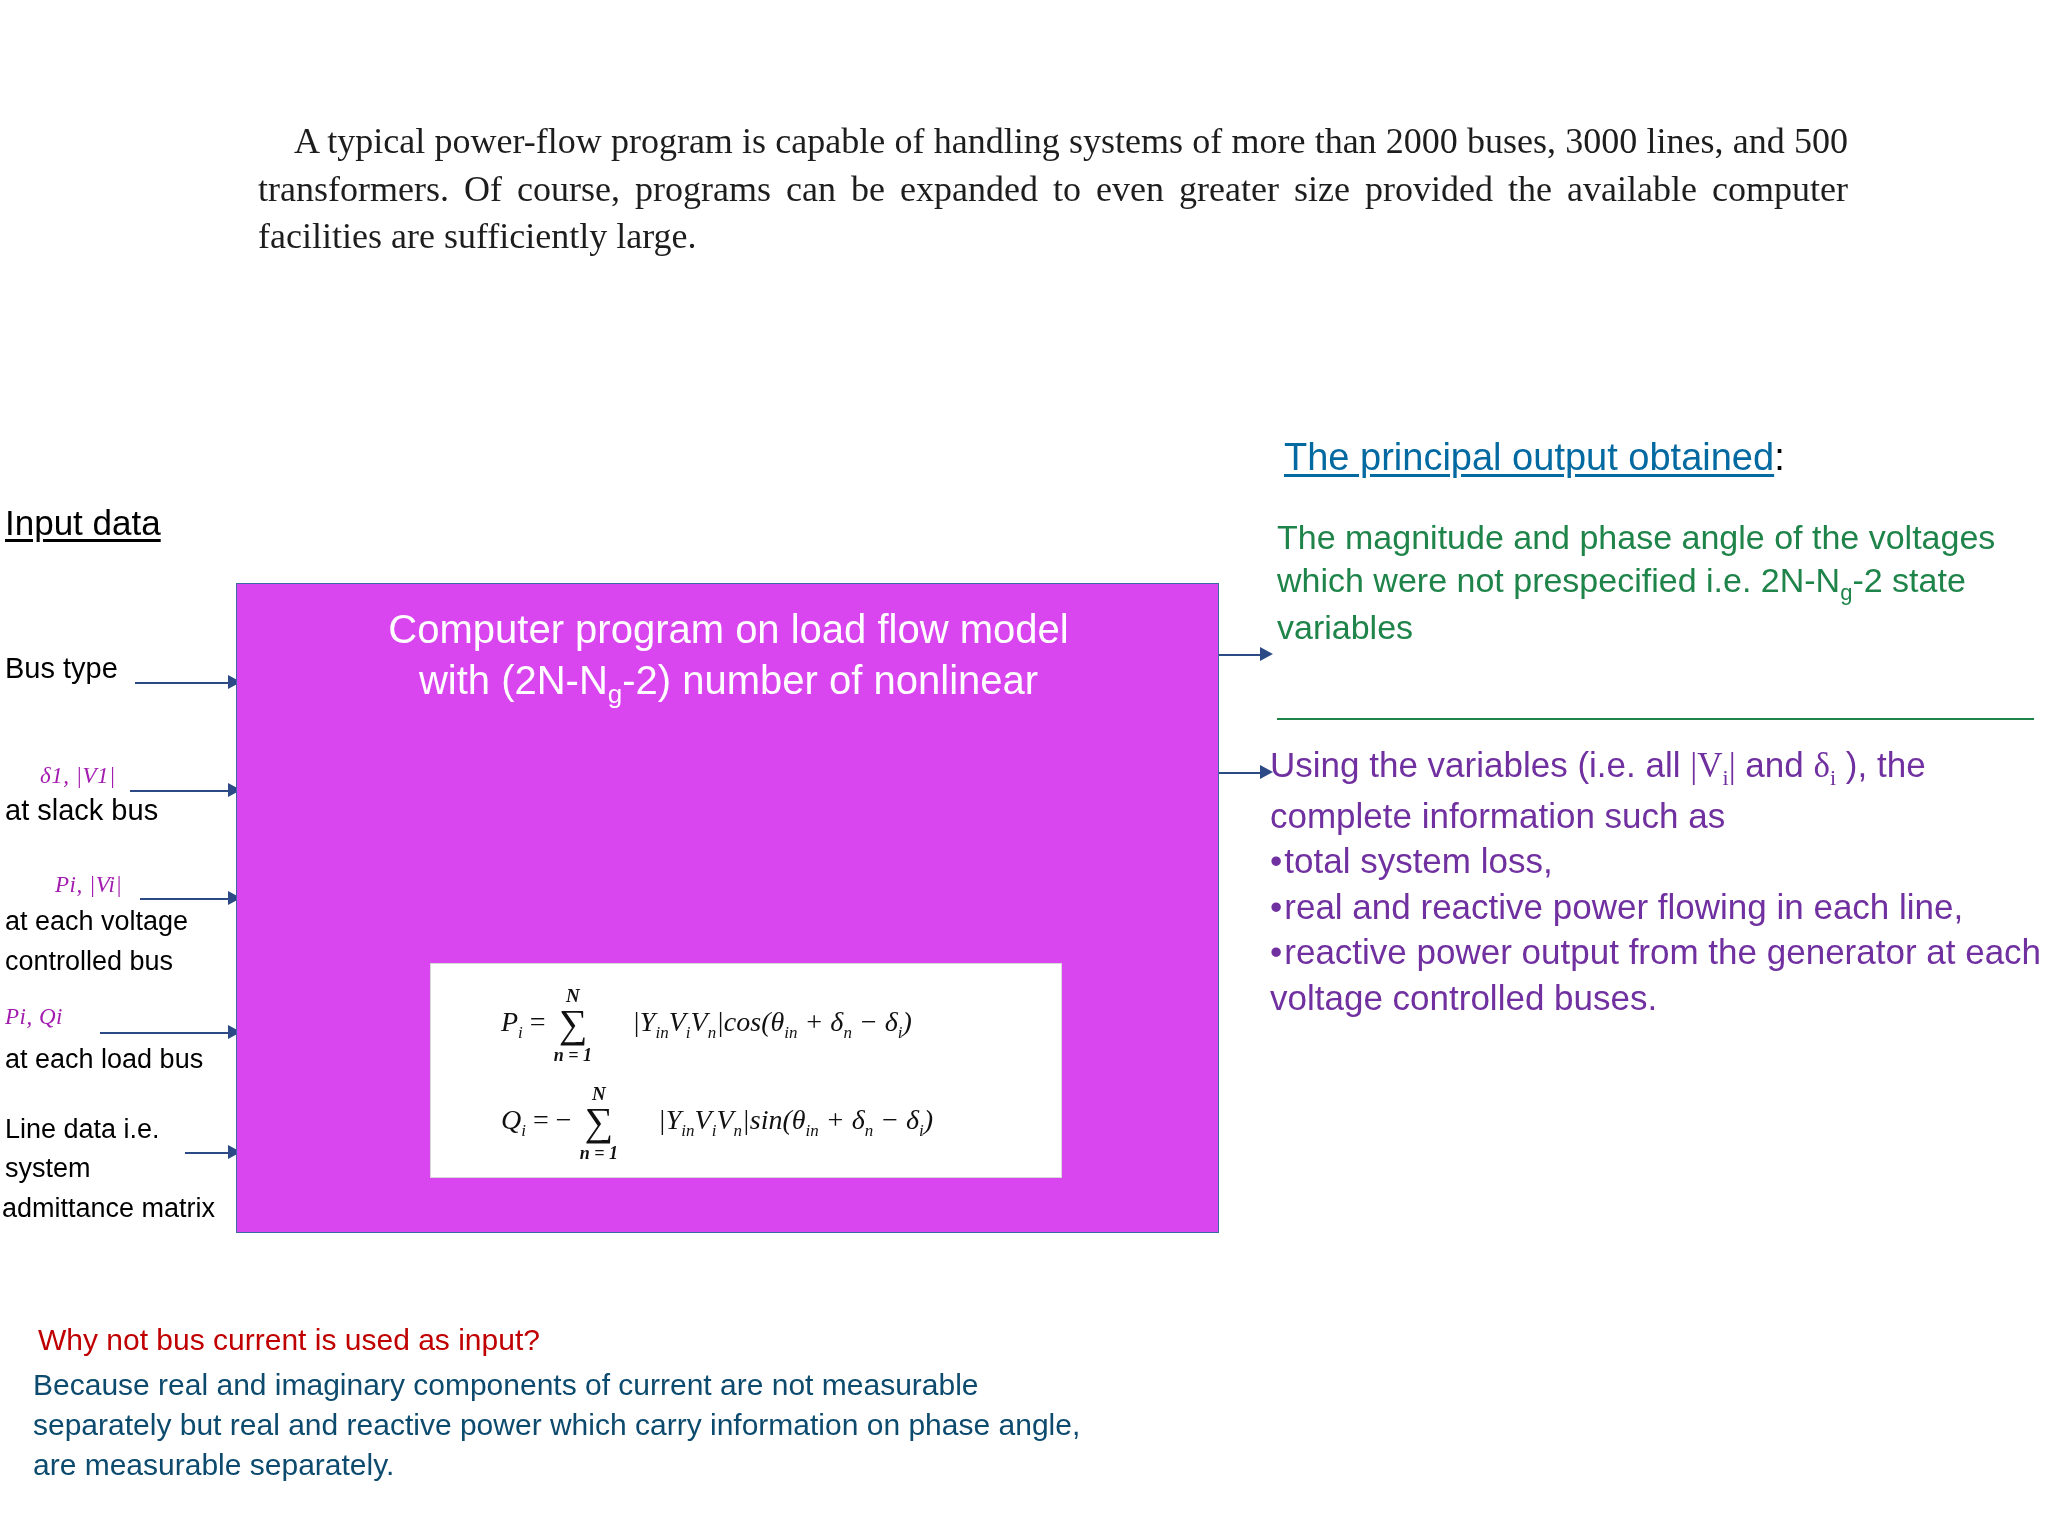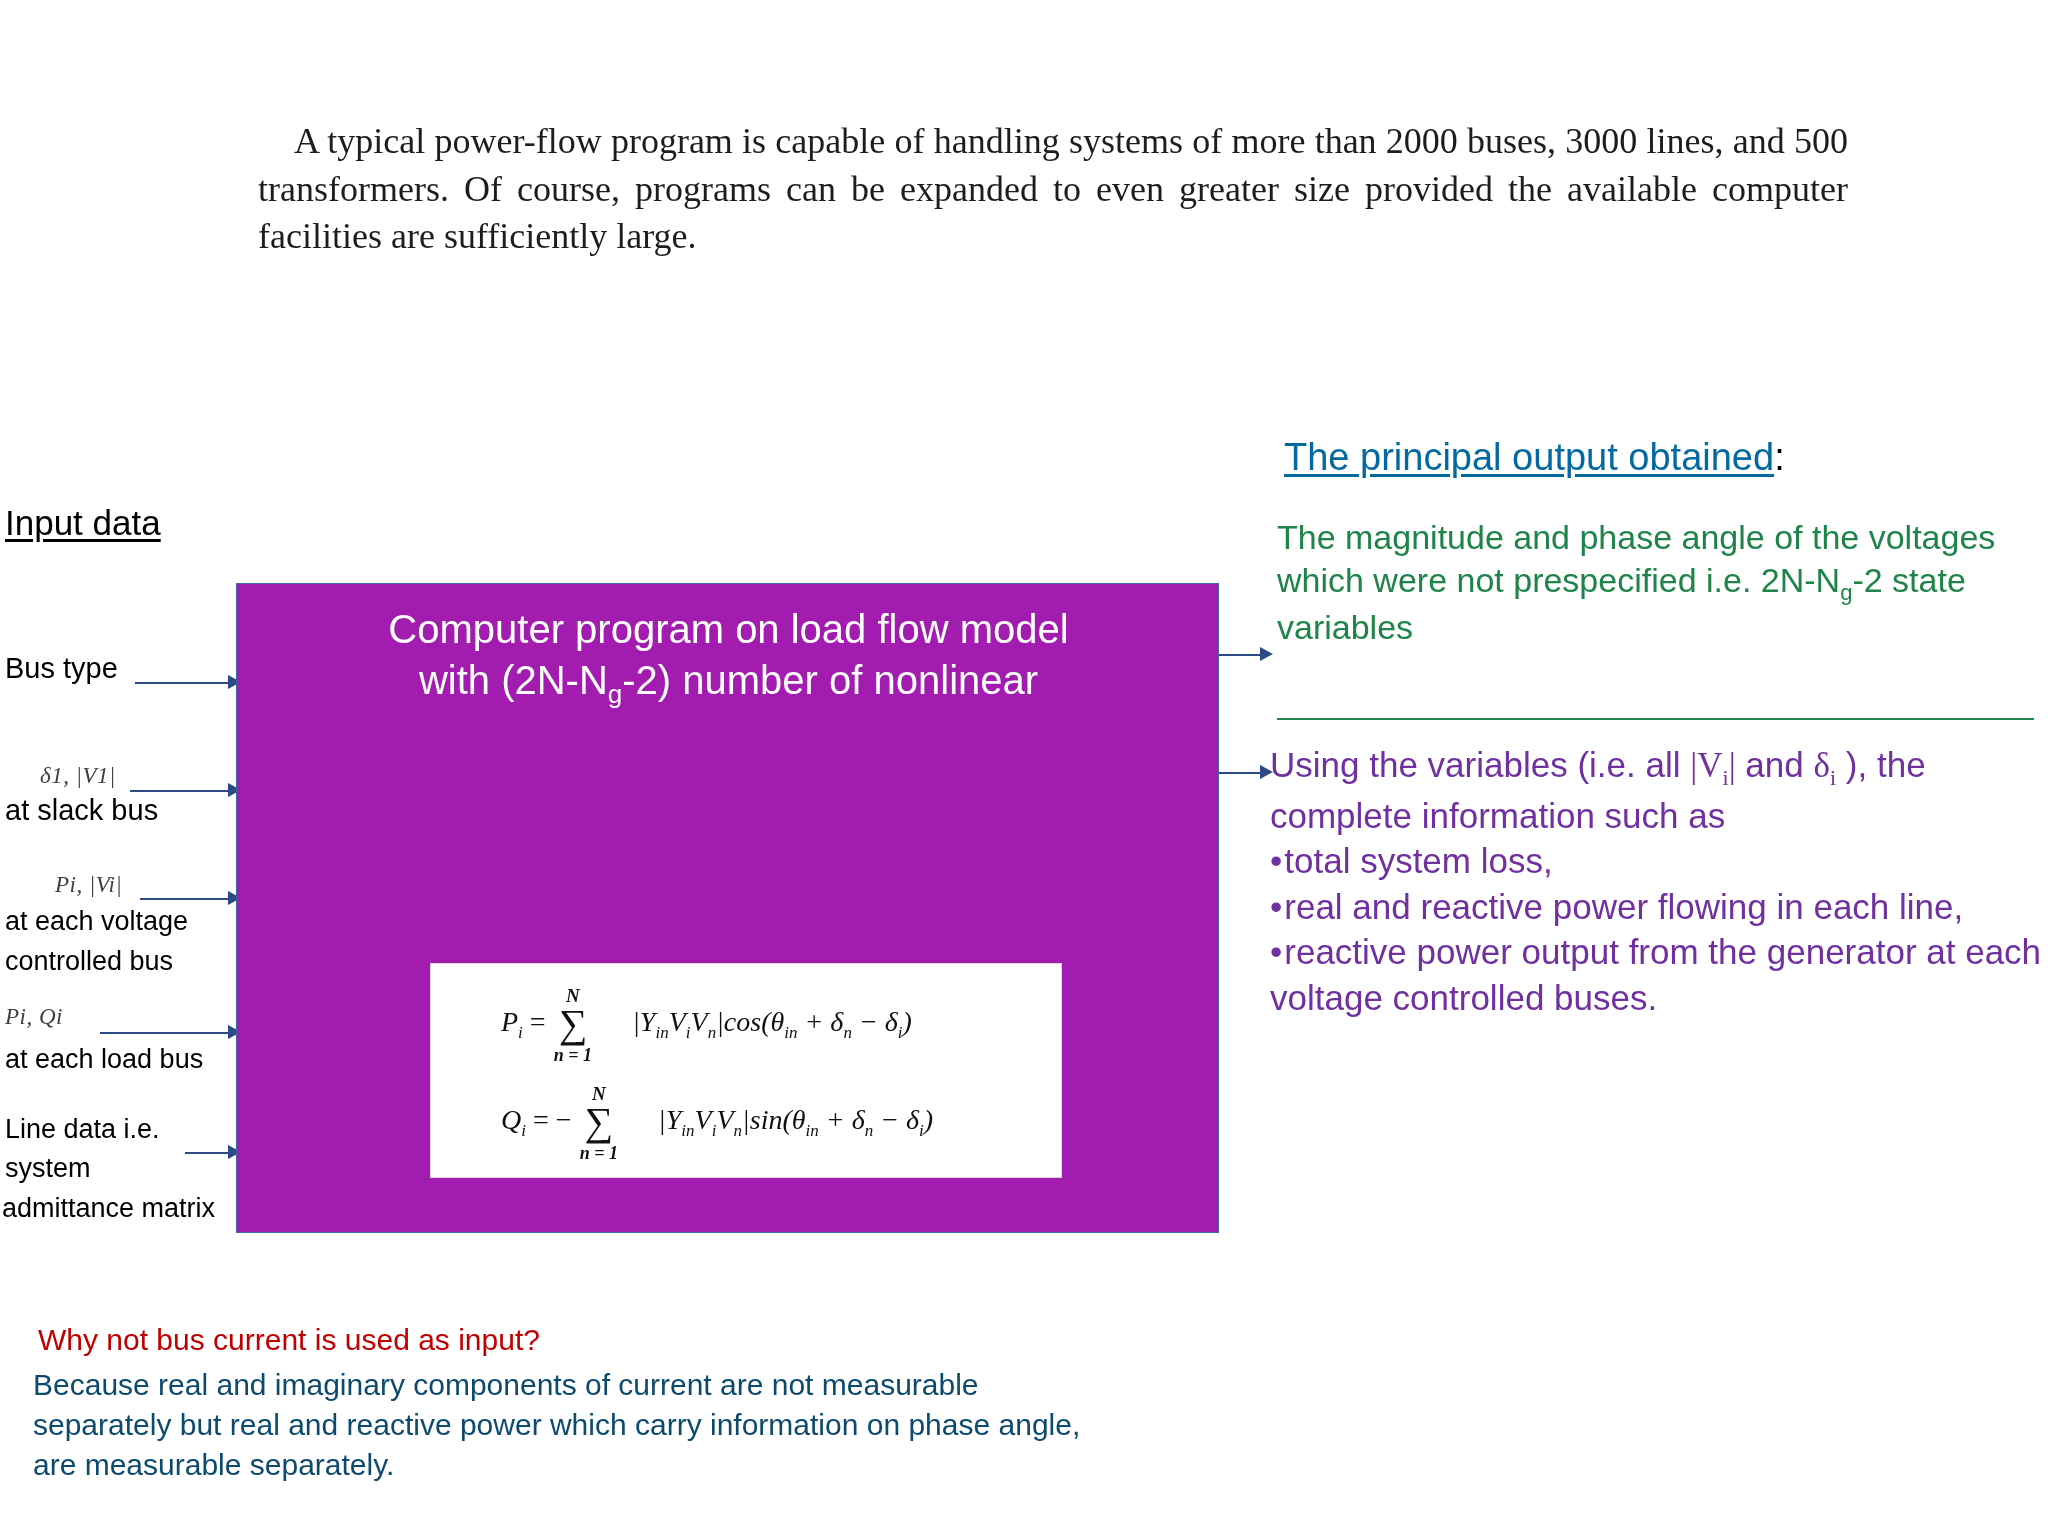--- a/index.html
+++ b/index.html
@@ -45,32 +45,32 @@
     color: #000;
     text-decoration: underline;
     text-underline-offset: 4px;
   }
 
   
   .math-label {
     font-family: "Liberation Serif", serif;
     font-style: italic;
     font-size: 23px;
-    color: #404040;
+    color: #a21caf;
     letter-spacing: .5px;
   }
 
   
   #process-box {
     position: absolute;
     left: 236px;
     top: 583px;
     width: 983px;
     height: 650px;
-    background: #a21caf;
+    background: #d946ef;
     border: 1px solid #3a6ba5;
     box-sizing: border-box;
   }
   #process-box-title {
     position: absolute;
     left: 30px;
     top: 20px;
     width: 923px;
     text-align: center;
     color: #ffffff;

